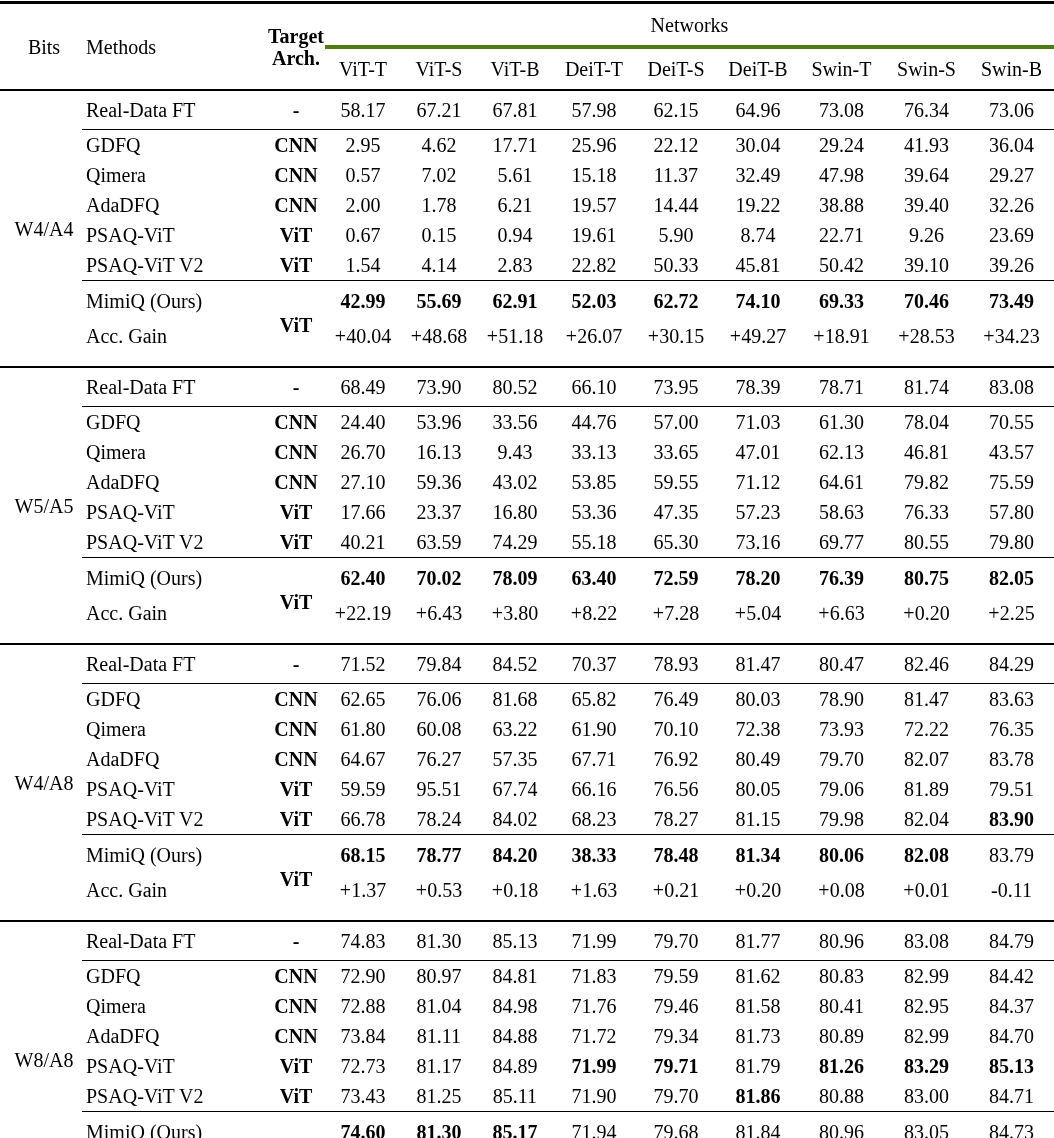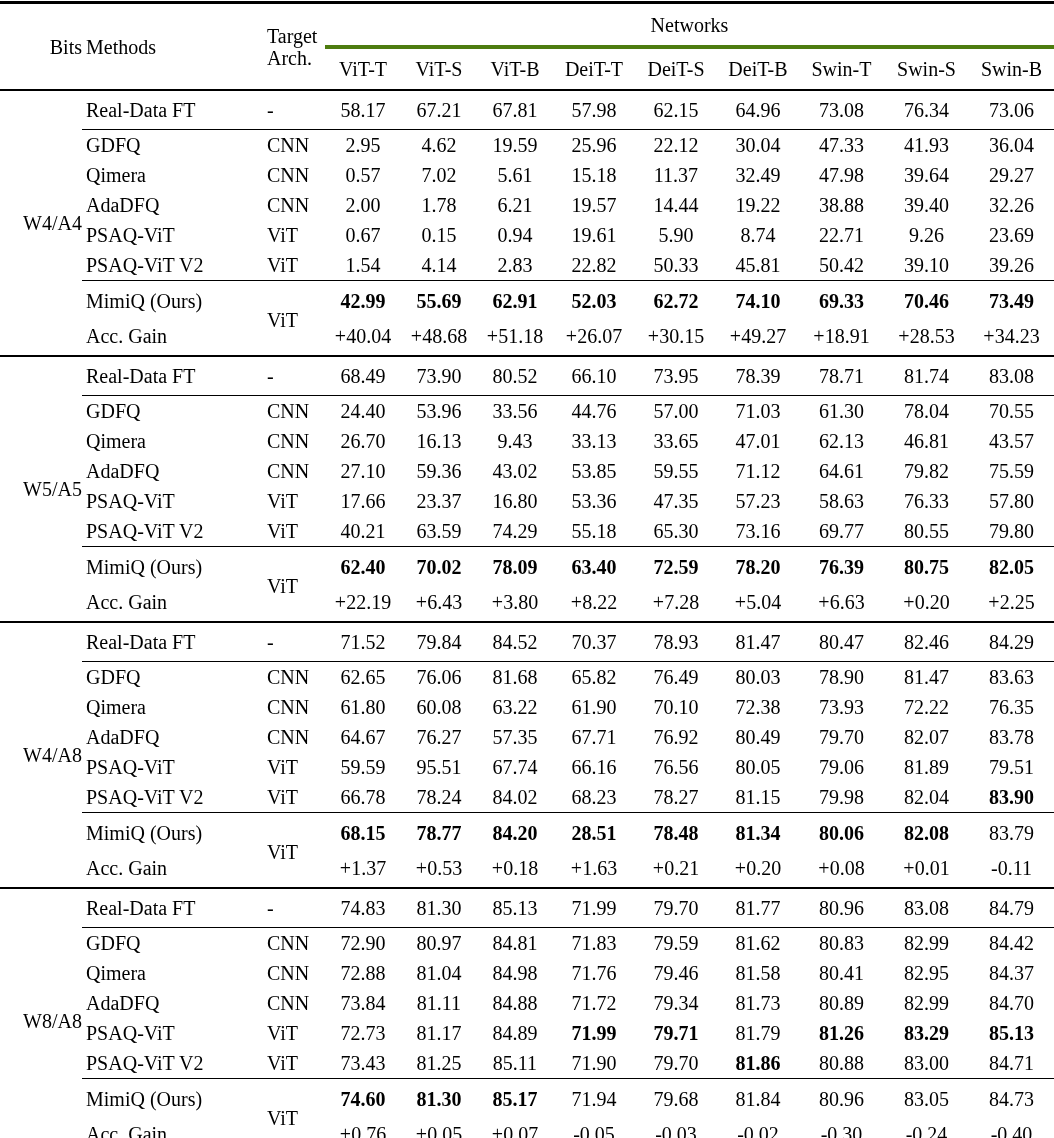--- a/index.html
+++ b/index.html
@@ -7,37 +7,37 @@
     width: 1054px; height: 1138px; background: #ffffff; overflow: hidden;
     font-family: "Liberation Serif", serif; color: #000;
   }
   table.results {
     border-collapse: collapse; table-layout: fixed;
     width: 1054px; margin-top: 1px;
     font-size: 20px; line-height: 1.1;
   }
   th, td { font-weight: normal; padding: 0; vertical-align: middle; text-align: center; }
   
-  .c-bits    { text-align: right; padding-left: 6px; }
+  .c-bits    { text-align: center; padding-left: 6px; }
   .c-methods { text-align: left; padding-left: 4px; }
-  .c-arch    { text-align: left; }
+  .c-arch    { text-align: center; font-weight: bold; }
   .c-val     { text-align: center; }
   .b         { font-weight: 700; }
   
   tr.hr1 th { border-top: 3px solid #000; height: 41px; }
   th.networks-th { border-bottom: 4px solid #4d7c0f; }
   tr.hr2 th { height: 40px; }
   .mid { border-bottom: 2px solid #000; }
   
   tr.row-real td { height: 38px; }
   tr.row-real td:not(.c-bits) { border-bottom: 1px solid #000; margin-top: 47px; }
   tr.row-base td { height: 30px; }
   tr.row-lastbase td { border-bottom: 1px solid #000; }
   tr.row-ours td { height: 34px; padding-top: 3px; }
-  tr.row-gain td { height: 35px; padding-bottom: 2px; border-bottom: 2px solid #000; }
+  tr.row-gain td { height: 35px; padding-bottom: 13px; border-bottom: 2px solid #000; }
   tr.row-gain.last-block td { border-bottom: 3px solid #000; }
   td.bb-block  { border-bottom: 2px solid #000 !important; }
   td.bb-bottom { border-bottom: 3px solid #000 !important; }
 </style>
 </head>
 <body>
 
 <div class="page">
   <table class="results">
     <colgroup>
@@ -89,25 +89,25 @@
           <td class="c-val">64.96</td>
           <td class="c-val">73.08</td>
           <td class="c-val">76.34</td>
           <td class="c-val">73.06</td>
         </tr>
         <tr class="row-base">
           <td class="c-methods">GDFQ</td>
           <td class="c-arch">CNN</td>
           <td class="c-val">2.95</td>
           <td class="c-val">4.62</td>
-          <td class="c-val">19.59</td>
+          <td class="c-val">17.71</td>
           <td class="c-val">25.96</td>
           <td class="c-val">22.12</td>
           <td class="c-val">30.04</td>
-          <td class="c-val">47.33</td>
+          <td class="c-val">29.24</td>
           <td class="c-val">41.93</td>
           <td class="c-val">36.04</td>
         </tr>
         <tr class="row-base">
           <td class="c-methods">Qimera</td>
           <td class="c-arch">CNN</td>
           <td class="c-val">0.57</td>
           <td class="c-val">7.02</td>
           <td class="c-val">5.61</td>
           <td class="c-val">15.18</td>
@@ -363,21 +363,21 @@
           <td class="c-val">79.98</td>
           <td class="c-val">82.04</td>
           <td class="c-val b">83.90</td>
         </tr>
         <tr class="row-ours">
           <td class="c-methods">MimiQ (Ours)</td>
           <td class="c-arch bb-block" rowspan="2">ViT</td>
           <td class="c-val b">68.15</td>
           <td class="c-val b">78.77</td>
           <td class="c-val b">84.20</td>
-          <td class="c-val b">28.51</td>
+          <td class="c-val b">38.33</td>
           <td class="c-val b">78.48</td>
           <td class="c-val b">81.34</td>
           <td class="c-val b">80.06</td>
           <td class="c-val b">82.08</td>
           <td class="c-val">83.79</td>
         </tr>
         <tr class="row-gain">
           <td class="c-methods">Acc. Gain</td>
           <td class="c-val">+1.37</td>
           <td class="c-val">+0.53</td>

